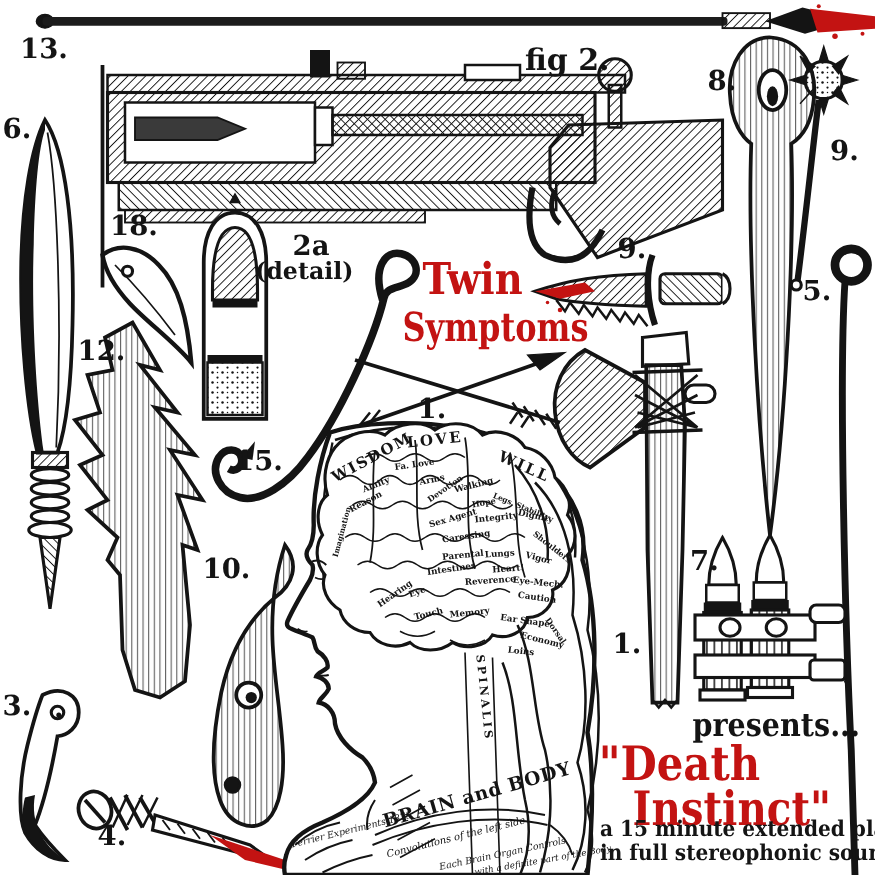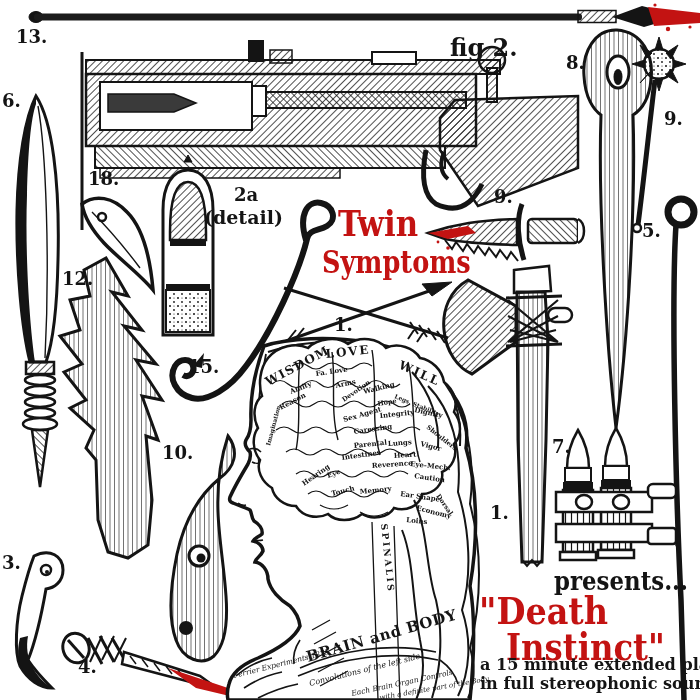--- a/index.html
+++ b/index.html
@@ -1,19 +1,19 @@
 <!DOCTYPE html>
 <html><head>
 <meta charset="utf-8">
 <style>
   html,body{margin:0;padding:0;background:#888;}
   .stage{position:relative;width:700px;height:700px;background:#fff;overflow:hidden;
          font-family:"DejaVu Serif",serif;}
   .stage svg{position:absolute;left:0;top:0;}
-  .lbl{position:absolute;font-weight:800;color:#141414;font-size:18px;line-height:1;
+  .lbl{position:absolute;font-weight:800;color:#141414;font-size:22px;line-height:1;
        font-family:"DejaVu Serif",serif;white-space:nowrap;}
   .fig{font-size:24px;}
   .small-note{font-size:19px;}
   .red{color:#c31312;}
   .blk{font-weight:800;transform-origin:0 0;white-space:nowrap;position:absolute;line-height:1;
        font-family:"DejaVu Serif",serif;}
 </style>
 </head>
 <body>
 
@@ -321,21 +321,21 @@
     <text transform="translate(381,524) rotate(84)" font-size="9" font-weight="bold" letter-spacing="2.5">SPINALIS</text>
     <text transform="translate(308,662) rotate(-16)" font-size="15" font-weight="bold" letter-spacing="0.5">BRAIN and BODY</text>
     <text transform="translate(234,678) rotate(-14)" font-size="7.5" font-style="italic">Ferrier Experiments 1875</text>
     <text transform="translate(310,686) rotate(-14)" font-size="8" font-style="italic">Convolutions of the left side</text>
     <text transform="translate(352,696) rotate(-12)" font-size="7.5" font-style="italic">Each Brain Organ Controls</text>
     <text transform="translate(380,700) rotate(-10)" font-size="7" font-style="italic">with a definite part of the Body</text>
   </g>
 </svg>
 
 <div class="lbl" style="left:16px;top:28px;">13.</div>
-<div class="lbl fig" style="left:420px;top:36px;margin-left:30px;">fig 2.</div>
+<div class="lbl fig" style="left:420px;top:36px;">fig 2.</div>
 <div class="lbl" style="left:566px;top:54px;">8.</div>
 <div class="lbl" style="left:664px;top:110px;">9.</div>
 <div class="lbl" style="left:2px;top:92px;">6.</div>
 <div class="lbl" style="left:88px;top:170px;">18.</div>
 <div class="lbl" style="left:218px;top:186px;margin-left:16px;">2a</div>
 <div class="lbl small-note" style="left:204px;top:208px;">(detail)</div>
 <div class="lbl" style="left:494px;top:188px;">9.</div>
 <div class="lbl" style="left:642px;top:222px;">5.</div>
 <div class="lbl" style="left:62px;top:270px;">12.</div>
 <div class="lbl" style="left:334px;top:316px;">1.</div>

